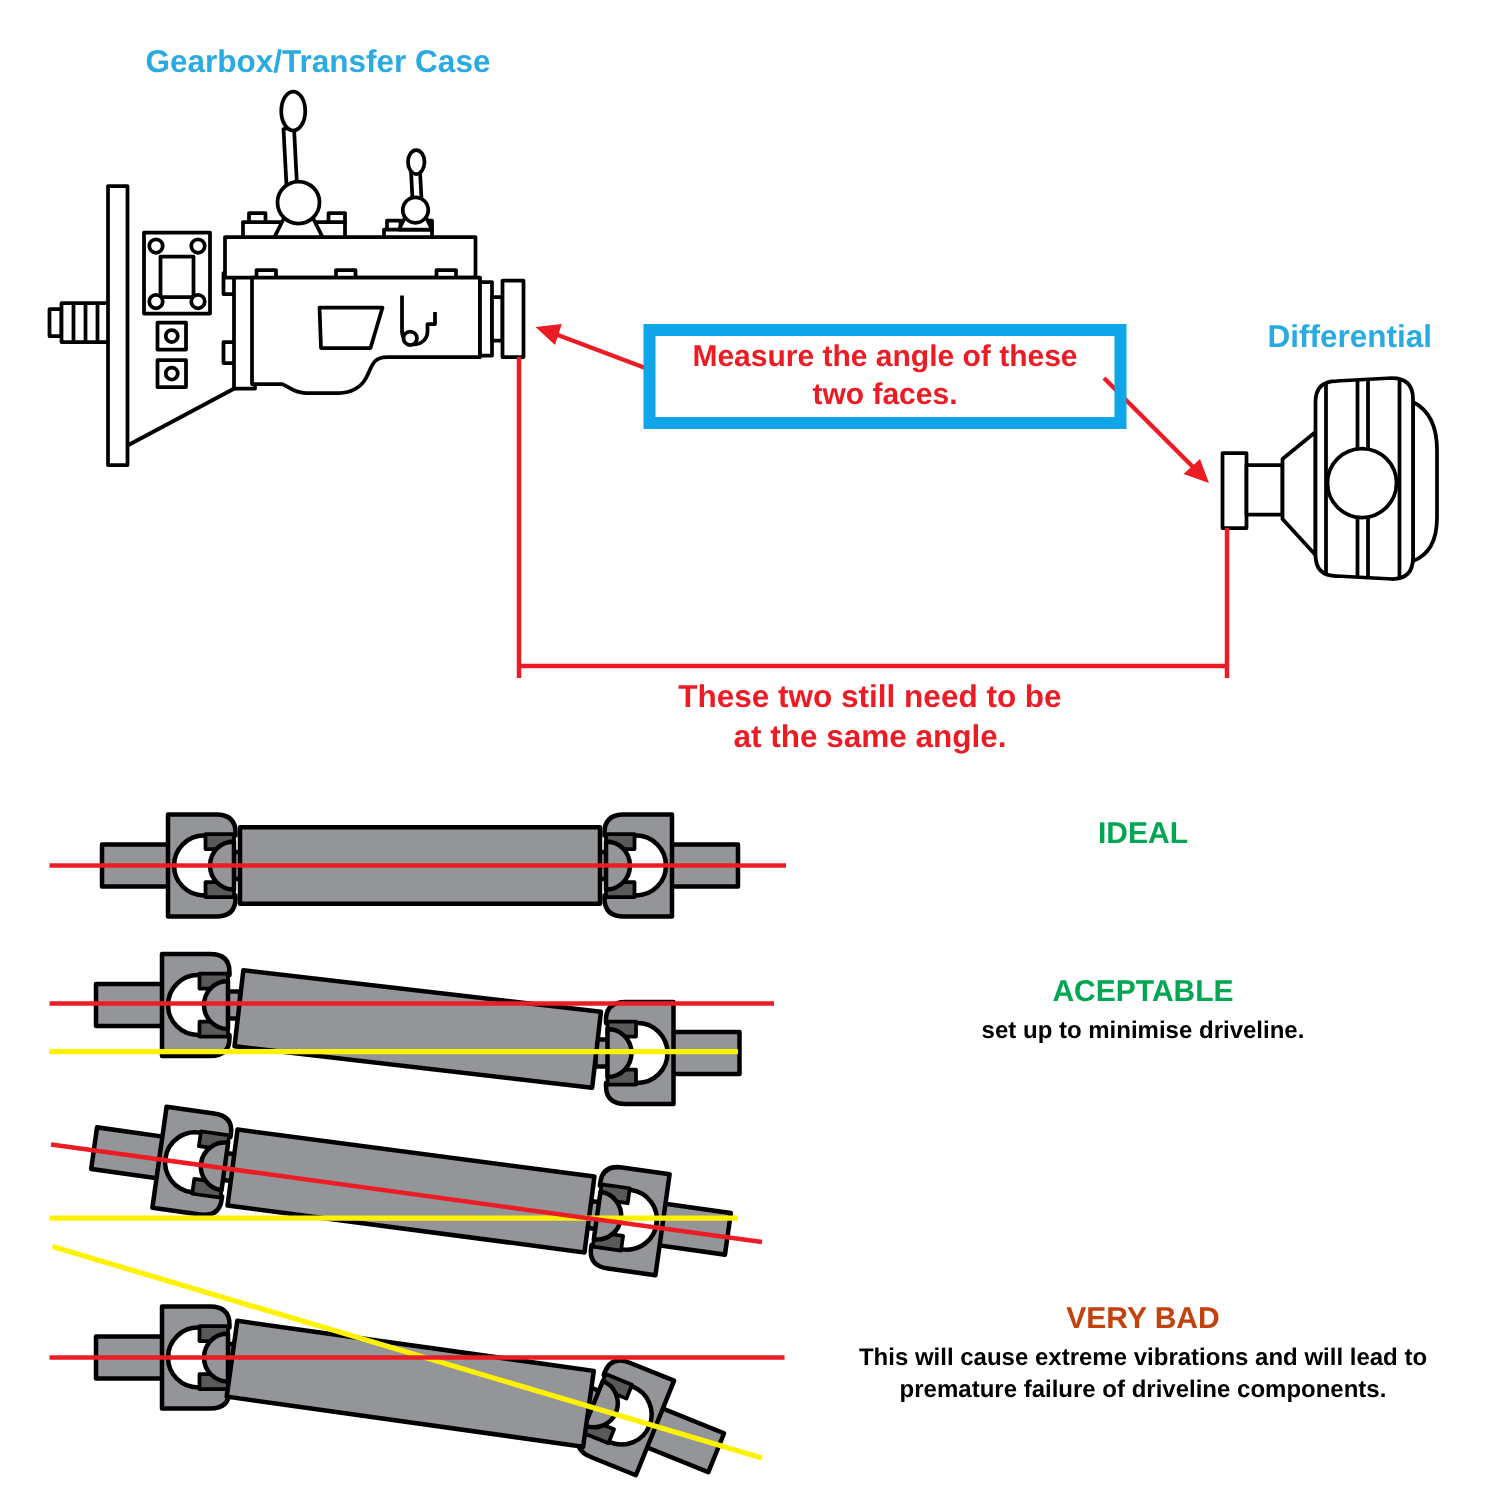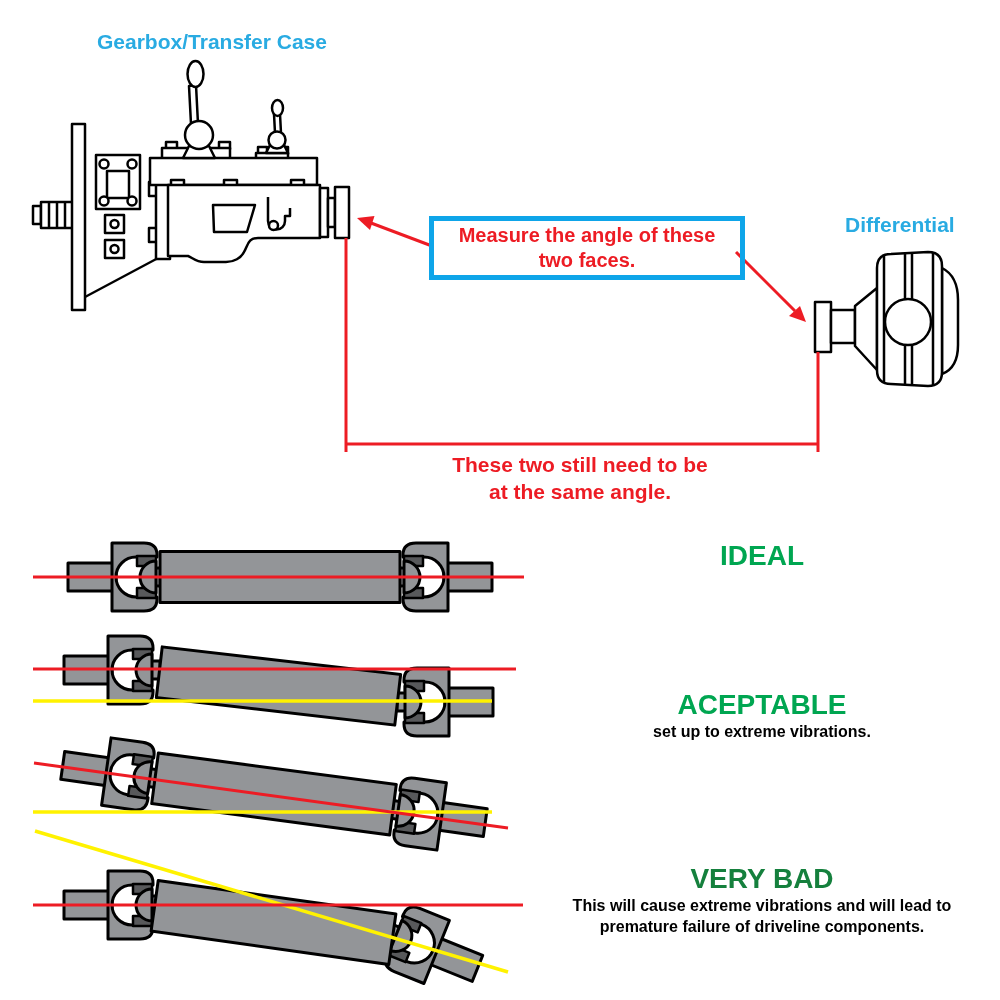--- a/index.html
+++ b/index.html
@@ -11,28 +11,28 @@
   .art{fill:#ffffff;stroke:#000000;stroke-width:2.5;stroke-linejoin:round;}
   .ln-red{stroke:#ED1C24;stroke-width:3;fill:none;}
   .fill-red{fill:#ED1C24;stroke:none;}
   .ln-yellow{stroke:#FFF200;stroke-width:3.5;fill:none;}
   .part{fill:#939598;stroke:#000000;stroke-width:3;stroke-linejoin:round;}
   .cap{fill:#58595B;stroke:#000000;stroke-width:2.5;stroke-linejoin:round;}
 
   
   .lbl-cyan{position:absolute;color:#29ABE2;font-size:21px;font-weight:bold;white-space:nowrap;margin-left:20px;}
   .callout-box{position:absolute;left:429px;top:216px;width:306px;height:52px;
-               border:5px solid #0ea5e9;color:#ED1C24;font-size:20px;font-weight:bold;
+               border:8px solid #0ea5e9;color:#ED1C24;font-size:20px;font-weight:bold;
                text-align:center;line-height:25px;padding-top:2px;}
   .bottom-note{position:absolute;left:370px;top:451px;width:420px;text-align:center;
                color:#ED1C24;font-size:21px;font-weight:bold;line-height:27px;}
   .row-label{position:absolute;left:532px;width:460px;text-align:center;}
-  .row-title{font-size:28px;font-weight:bold;line-height:26px;margin:0 0 3px 0;}
+  .row-title{font-size:20px;font-weight:bold;line-height:26px;margin:0 0 3px 0;}
   .row-cap{font-size:16px;font-weight:bold;color:#000;line-height:21px;margin:0;}
-  .t-green{color:#00A651}.t-orange{color:#F26522}.t-red{color:#15803d}
+  .t-green{color:#00A651}.t-orange{color:#F26522}.t-red{color:#c2410c}
 </style>
 </head>
 <body>
 
 <div id="canvas">
 
 <svg id="art" width="1000" height="1000" viewBox="0 0 1000 1000">
   <defs>
 
     <g id="coupling">
@@ -178,23 +178,23 @@
 
   <div class="bottom-note">
     <div>These two still need to be</div>
     <div>at the same angle.</div>
   </div>
 
   <div class="row-label" style="top:543px;">
     <p class="row-title t-green">IDEAL</p>
   </div>
 
-  <div class="row-label" style="top:648px;margin-top:44px;">
+  <div class="row-label" style="top:648px;">
     <p class="row-title t-green">ACEPTABLE</p>
-    <p class="row-cap">set up to extreme vibrations.</p>
+    <p class="row-cap">set up to minimise driveline.</p>
   </div>
 
 
   <div class="row-label" style="top:866px;">
     <p class="row-title t-red">VERY BAD</p>
     <p class="row-cap">This will cause extreme vibrations and will lead to</p>
     <p class="row-cap">premature failure of driveline components.</p>
   </div>
 
 </div>

